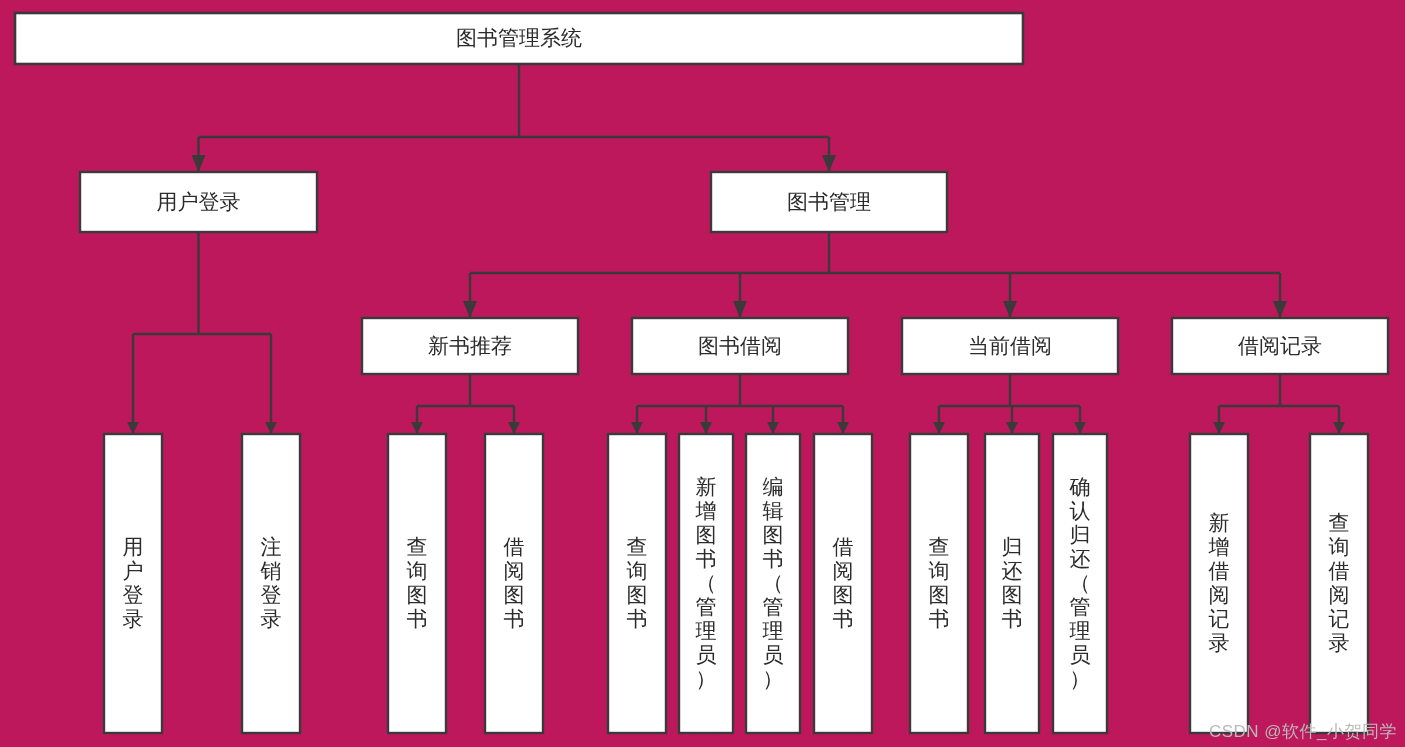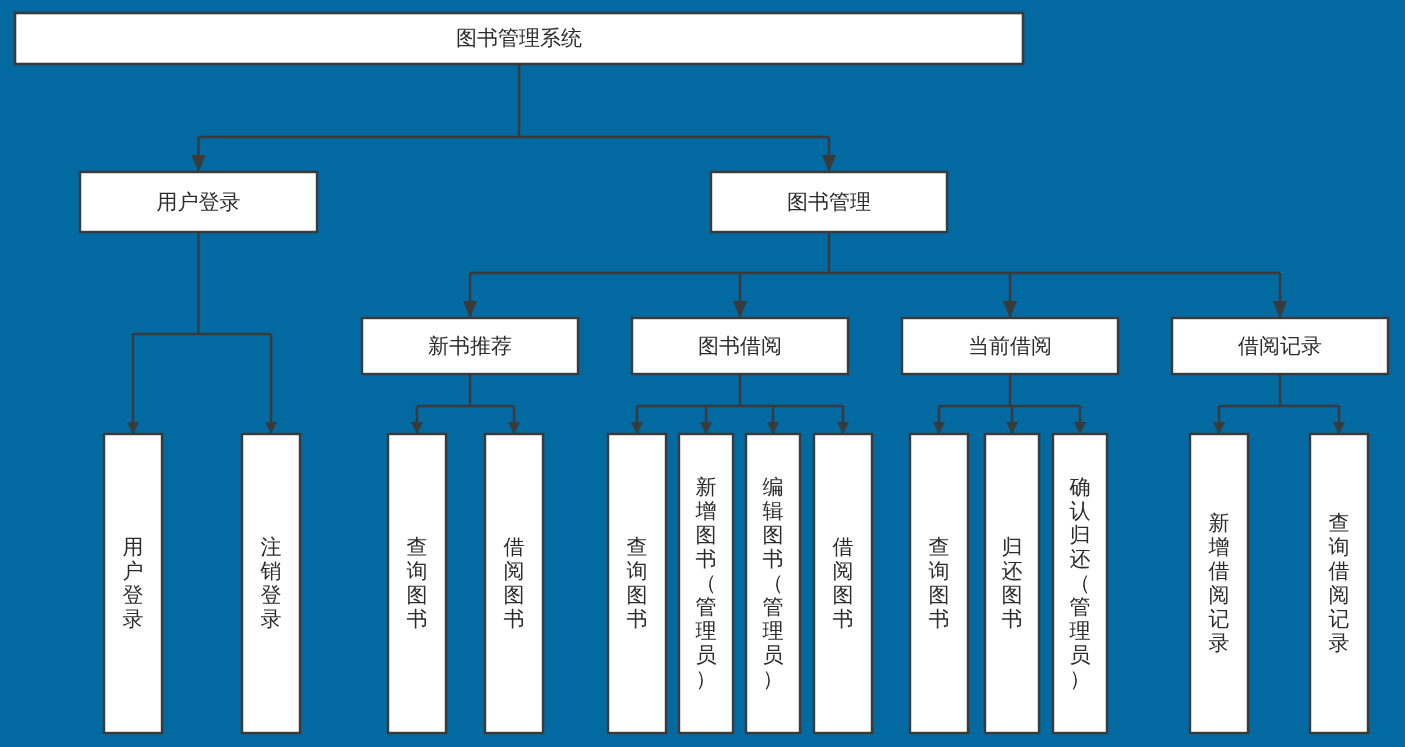--- a/index.html
+++ b/index.html
@@ -8,21 +8,21 @@
     padding: 0;
     background: #ffffff;
   }
   body {
     font-family: "Liberation Sans", "DejaVu Sans", sans-serif;
   }
   #diagram-root {
     position: relative;
     width: 1405px;
     height: 747px;
-    background: #0369a1;
+    background: #be185d;
     overflow: hidden;
   }
   svg.tree-canvas {
     position: absolute;
     left: 0;
     top: 0;
     width: 1405px;
     height: 747px;
     display: block;
   }
@@ -206,14 +206,15 @@
           <rect x="1190" y="434" width="58" height="299" class="node-box leaf-box"></rect>
           <text x="1219" y="530.22" class="node-label-v"><tspan x="1219" dy="0">新</tspan><tspan x="1219" dy="24">增</tspan><tspan x="1219" dy="24">借</tspan><tspan x="1219" dy="24">阅</tspan><tspan x="1219" dy="24">记</tspan><tspan x="1219" dy="24">录</tspan></text>
         </g>
         <g>
           <rect x="1310" y="434" width="58" height="299" class="node-box leaf-box"></rect>
           <text x="1339" y="530.22" class="node-label-v"><tspan x="1339" dy="0">查</tspan><tspan x="1339" dy="24">询</tspan><tspan x="1339" dy="24">借</tspan><tspan x="1339" dy="24">阅</tspan><tspan x="1339" dy="24">记</tspan><tspan x="1339" dy="24">录</tspan></text>
         </g>
       </g>
   </svg>
 
+  <div class="watermark-text">CSDN @软件_小贺同学</div>
 
 </div>
 
 </body></html>

